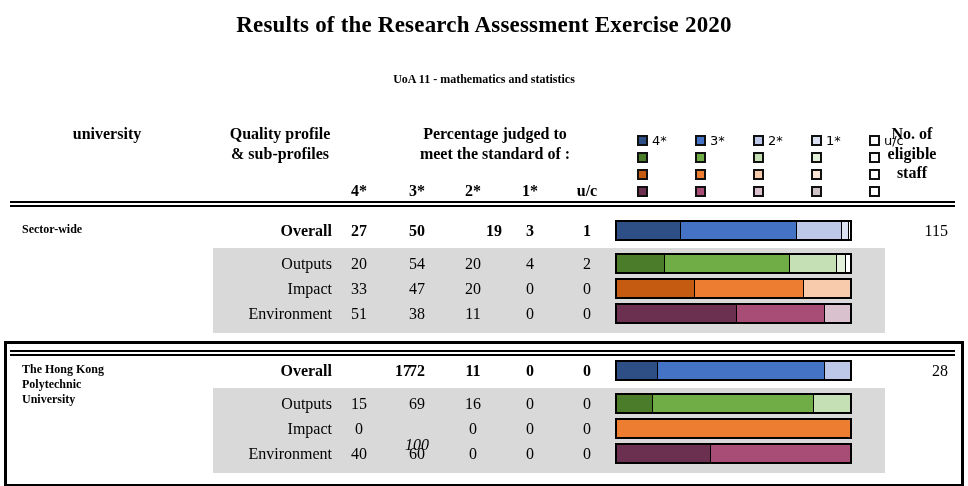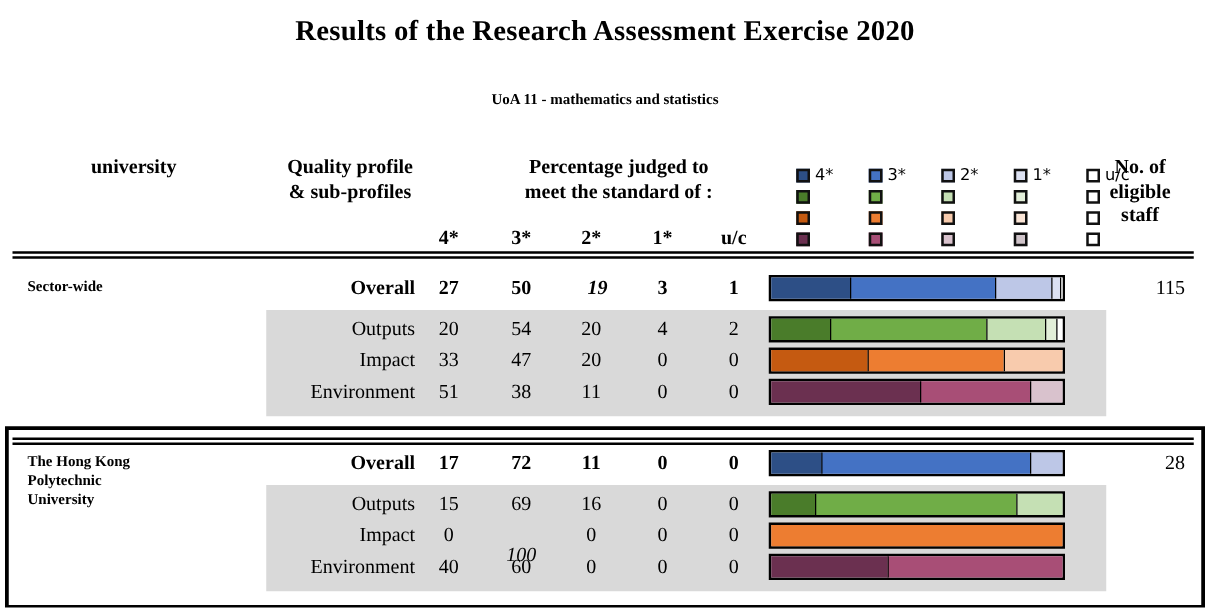--- a/index.html
+++ b/index.html
@@ -208,21 +208,21 @@
   <div id="body-rows">
       <div class="band" style="top: 248px; height: 85px;"></div>
       <div class="cell-univ" style="position: absolute; top: 222px;">
         <div>Sector-wide</div>
       </div>
       <div class="cell-staff" style="position: absolute; top: 222px;">115</div>
       <div class="row" style="top: 219px;">
         <div class="cell-prof b" style="top: 3px;">Overall</div>
         <div class="num b" style="left: 331px; top: 3px;">27</div>
         <div class="num b" style="left: 389px; top: 3px;">50</div>
-        <div class="num b" style="left: 450px; top: 3px; font-style: italic;">19</div>
+        <div class="num b" style="left: 466px; top: 3px;">19</div>
         <div class="num b" style="left: 502px; top: 3px;">3</div>
         <div class="num b" style="left: 559px; top: 3px;">1</div>
         <div class="bar" style="top: 1px;">
           <div class="seg" style="width: 27%; background: rgb(45, 79, 134);"></div>
           <div class="seg" style="width: 50%; background: rgb(68, 114, 196);"></div>
           <div class="seg" style="width: 19%; background: rgb(189, 199, 231);"></div>
           <div class="seg" style="width: 3%; background: rgb(220, 225, 242);"></div>
           <div class="seg" style="width: 1%; background: rgb(255, 255, 255);"></div>
         </div>
       </div>
@@ -269,21 +269,21 @@
       </div>
       <div class="band" style="top: 388px; height: 85px;"></div>
       <div class="cell-univ" style="position: absolute; top: 362px;">
         <div>The Hong Kong</div>
         <div>Polytechnic</div>
         <div>University</div>
       </div>
       <div class="cell-staff" style="position: absolute; top: 362px;">28</div>
       <div class="row" style="top: 359px;">
         <div class="cell-prof b" style="top: 3px;">Overall</div>
-        <div class="num b" style="left: 331px; top: 3px;">17</div>
+        <div class="num b" style="left: 331px; top: 3px; padding-left: 44px;">17</div>
         <div class="num b" style="left: 389px; top: 3px;">72</div>
         <div class="num b" style="left: 445px; top: 3px;">11</div>
         <div class="num b" style="left: 502px; top: 3px;">0</div>
         <div class="num b" style="left: 559px; top: 3px;">0</div>
         <div class="bar" style="top: 1px;">
           <div class="seg" style="width: 17%; background: rgb(45, 79, 134);"></div>
           <div class="seg" style="width: 72%; background: rgb(68, 114, 196);"></div>
           <div class="seg" style="width: 11%; background: rgb(189, 199, 231);"></div>
         </div>
       </div>

